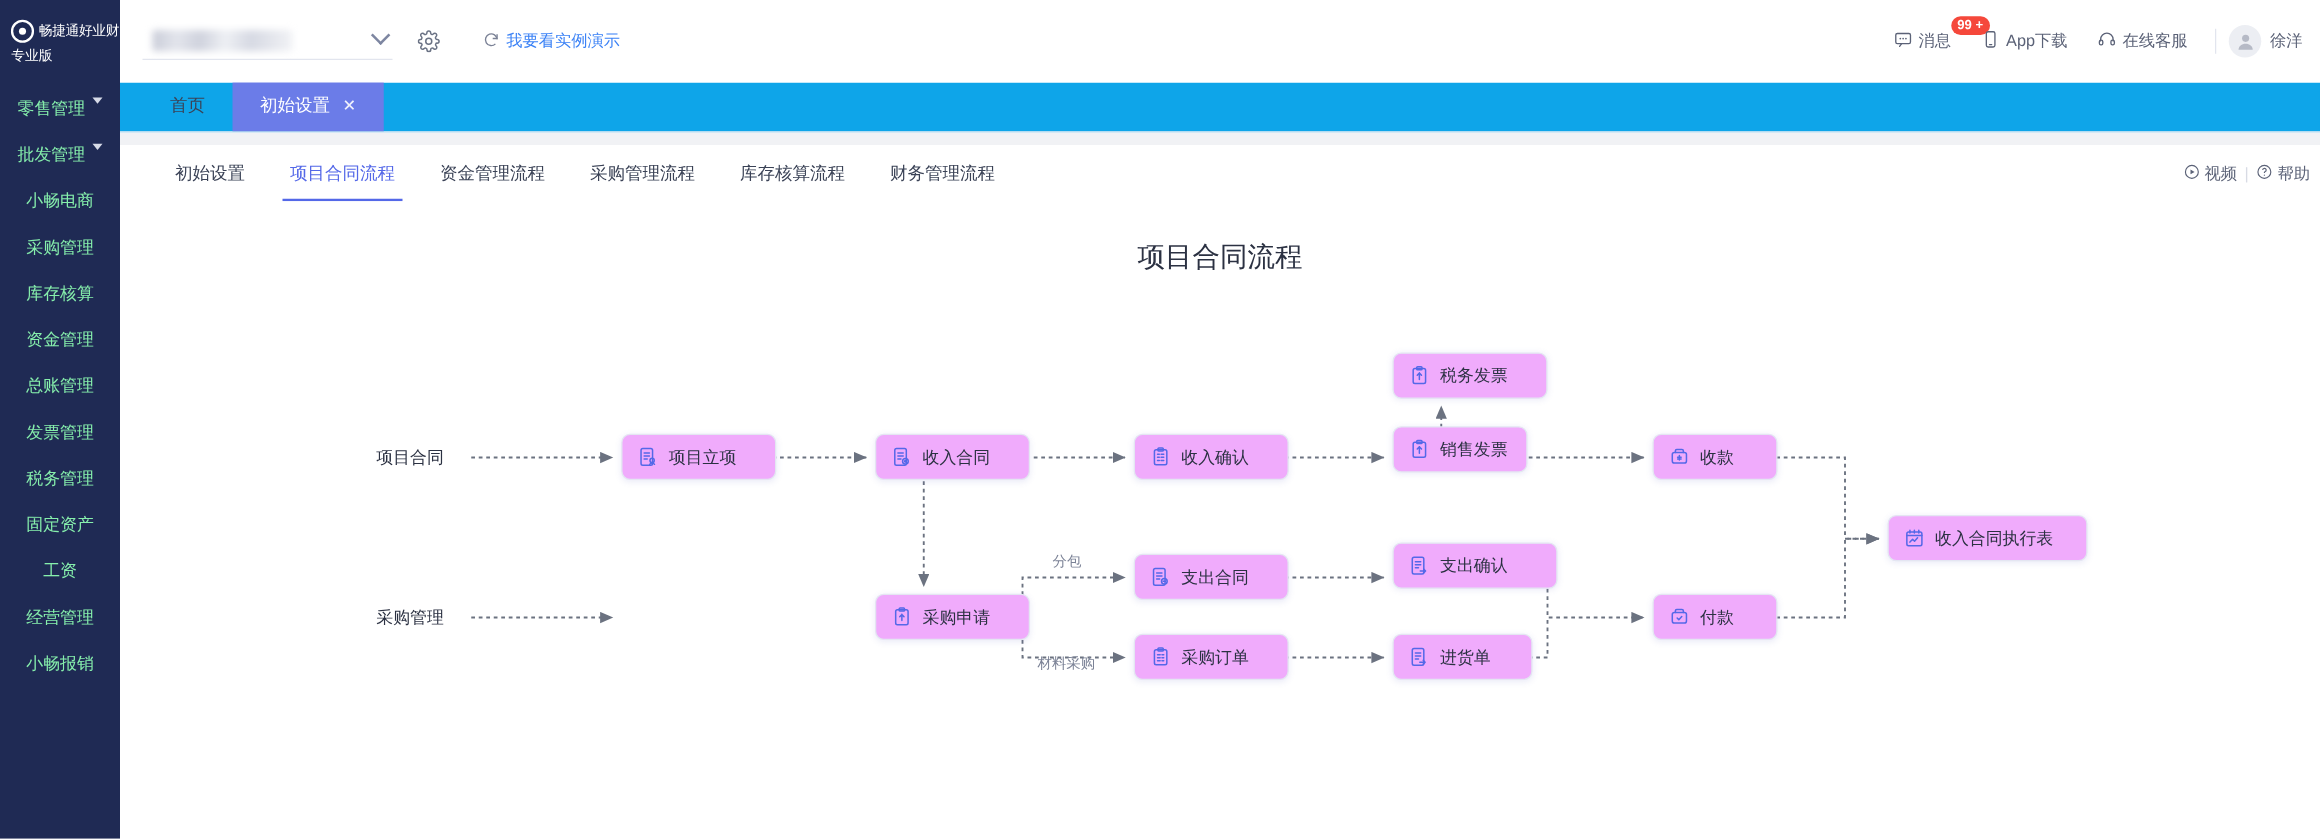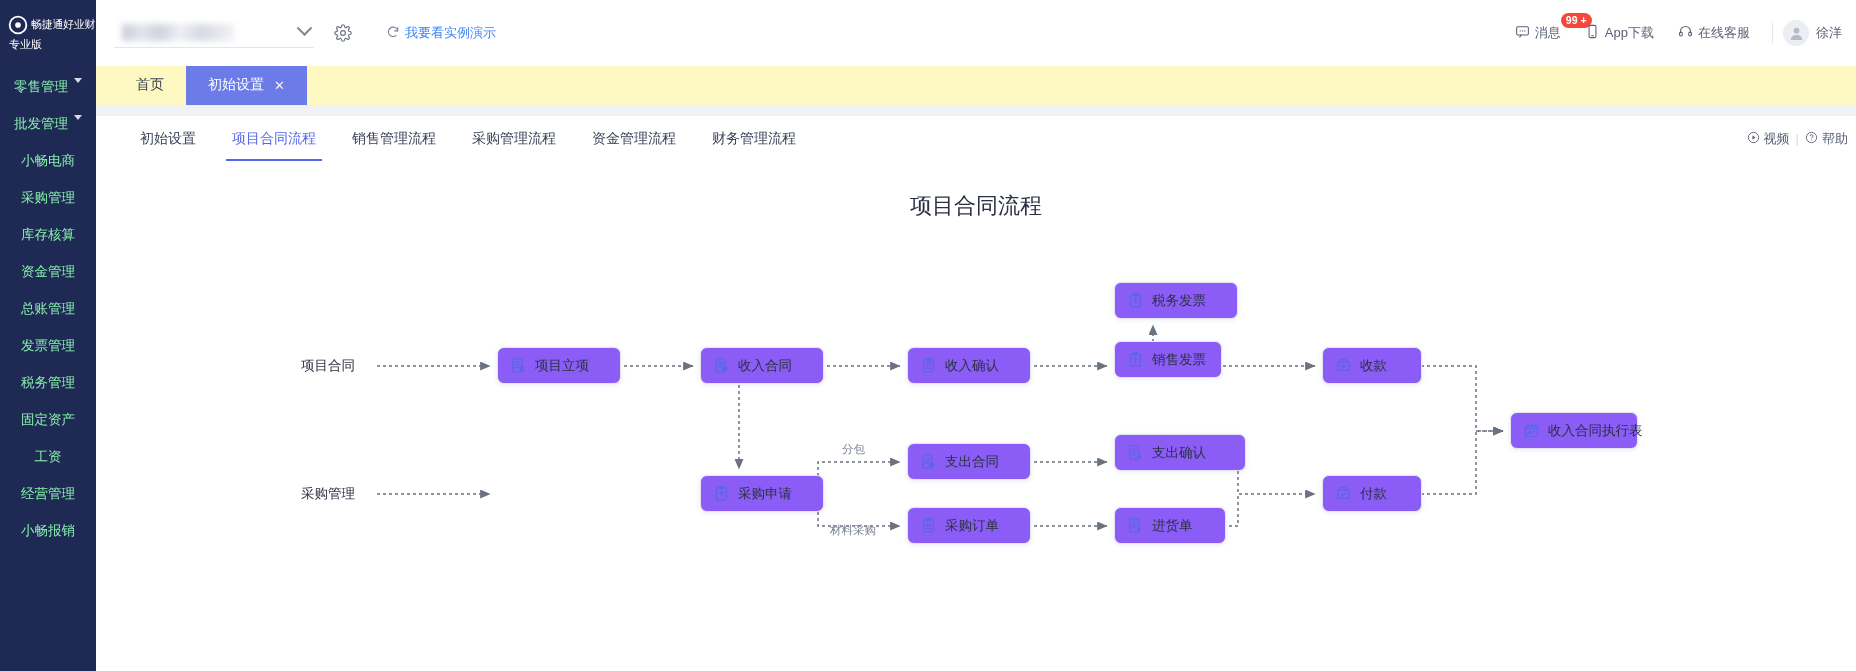--- a/index.html
+++ b/index.html
@@ -77,21 +77,21 @@
   }
   .hdr-div { width: 1px; height: 20px; background: #e2e5ee; margin: 0 10px; }
   .avatar {
     width: 26px; height: 26px; border-radius: 50%; background: #eceef3;
     display: flex; align-items: center; justify-content: center; flex: 0 0 26px;
   }
   .username { color: #5b6277; font-size: 13px; margin-left: 7px; white-space: nowrap; }
 
   
   .tabstrip {
-    height: 40px; background: #fef9c3; display: flex; align-items: flex-end;
+    height: 40px; background: #0ea5e9; display: flex; align-items: flex-end;
     padding-left: 18px; border-bottom: 1px solid #eceef3;
   }
   .tab {
     height: 40px; display: flex; align-items: center; padding: 0 22px;
     font-size: 14px; color: #3a4256; cursor: pointer; gap: 10px;
   }
   .tab.active { background: #6b7ce8; color: #ffffff; }
   .tab-close { font-size: 13px; opacity: .9; cursor: pointer; }
 
   .gapbar { height: 10px; background: #f1f2f5; }
@@ -120,21 +120,21 @@
 
   
   .canvas { flex: 1; background: #ffffff; position: relative; overflow: hidden; }
   .flow-title {
     position: absolute; left: 0; right: 0; top: 30px; text-align: center;
     font-size: 22px; color: #2b3142; font-weight: normal;
   }
   #flow-svg { position: absolute; left: 0; top: 0; }
 
   .node {
-    position: absolute; height: 37px; background: #8b5cf6;
+    position: absolute; height: 37px; background: #f0abfc;
     border: 1px solid #e4e6f2; border-radius: 7px;
     box-shadow: 0 1px 5px rgba(92,104,190,.13);
     display: flex; align-items: center; gap: 8px;
     padding: 0 15px 0 12px; cursor: pointer; white-space: nowrap;
   }
   .node-label { font-size: 13.5px; color: #2b3142; }
   .node-ico { width: 17px; height: 17px; flex: 0 0 17px; display: block; }
 
   .row-label {
     position: absolute; font-size: 13.5px; color: #2b3142; white-space: nowrap;
@@ -294,27 +294,27 @@
 
     <div class="subtabs">
       <div style="display:flex;align-items:center" id="subtab-list">
   <div class="subtab">
     <span>初始设置</span>
   </div>
   <div class="subtab active">
     <span>项目合同流程</span>
   </div>
   <div class="subtab">
-    <span>销售管理流程</span>
+    <span>资金管理流程</span>
   </div>
   <div class="subtab">
     <span>采购管理流程</span>
   </div>
   <div class="subtab">
-    <span>资金管理流程</span>
+    <span>库存核算流程</span>
   </div>
   <div class="subtab">
     <span>财务管理流程</span>
   </div>
         </div>
       <div class="subtabs-right">
         <span class="sr-item">
           <span>
             <svg viewBox="0 0 24 24" width="13" height="13" fill="none" stroke="#5b6277" stroke-width="1.7">
               <circle cx="12" cy="12" r="9.5"></circle>
@@ -440,21 +440,21 @@
     <div class="node" style="left:1226px;top:186px;width:100px">
       <span>
               <svg class="node-ico" viewBox="0 0 24 24" fill="none" stroke="#5468e8" stroke-width="1.7" stroke-linecap="round" stroke-linejoin="round">
                 <rect x="4" y="7" width="16" height="12" rx="2.4"></rect>
                 <path d="M7.5 7V5.2a1.6 1.6 0 0 1 1.6-1.6h5.8A1.6 1.6 0 0 1 16.5 5.2V7"></path>
                 <path d="M12 10.5v5m-2-3.2h4m-4 2h4"></path>
               </svg>
             </span>
       <span class="node-label">收款</span>
     </div>
-    <div class="node" style="left:1414px;top:251px;width:128px">
+    <div class="node" style="left:1414px;top:251px;width:160px">
       <span>
               <svg class="node-ico" viewBox="0 0 24 24" fill="none" stroke="#5468e8" stroke-width="1.7" stroke-linecap="round" stroke-linejoin="round">
                 <rect x="3.5" y="5" width="17" height="15.5" rx="2"></rect>
                 <path d="M3.5 9h17"></path>
                 <path d="M7 3.2v3M12 3.2v3M17 3.2v3"></path>
                 <path d="M7 16.5l3-3.2 2.2 2.2 3.4-3.8"></path>
               </svg>
             </span>
       <span class="node-label">收入合同执行表</span>
     </div>

